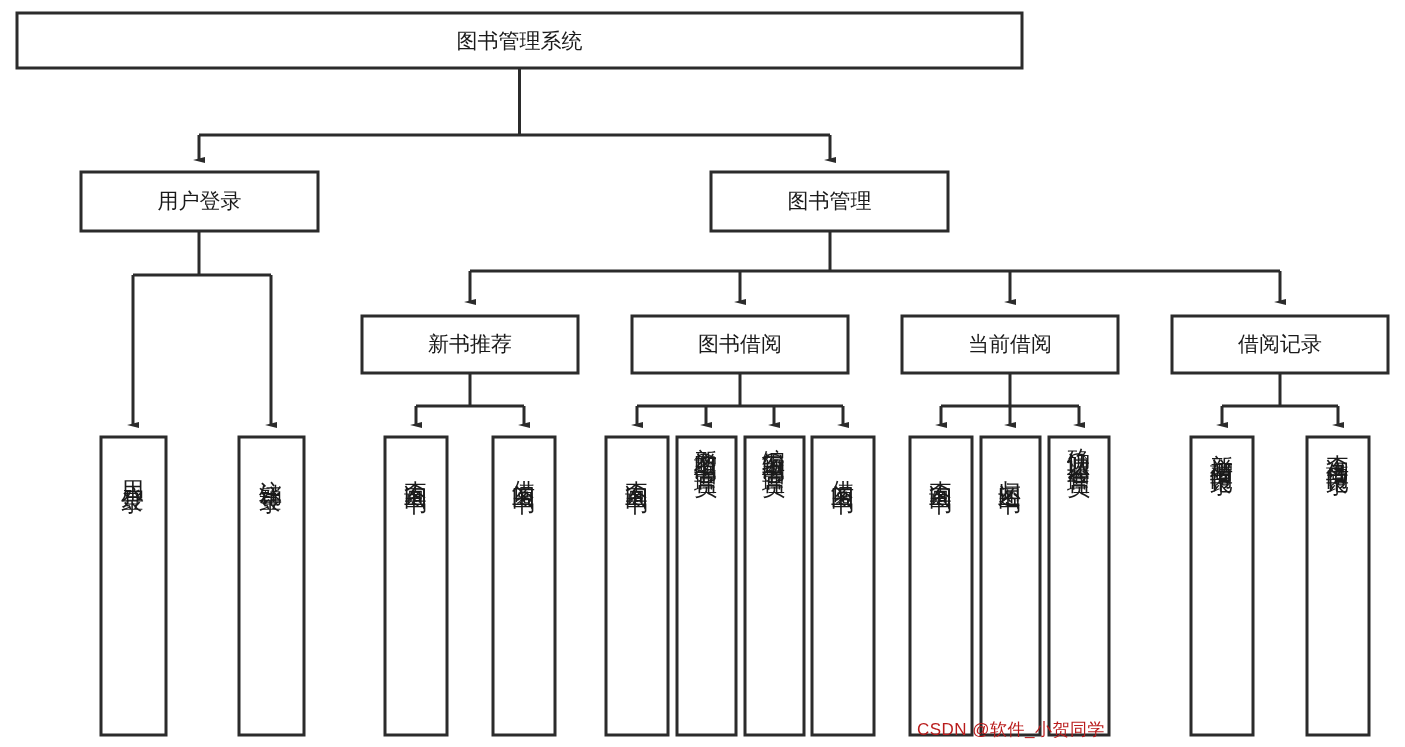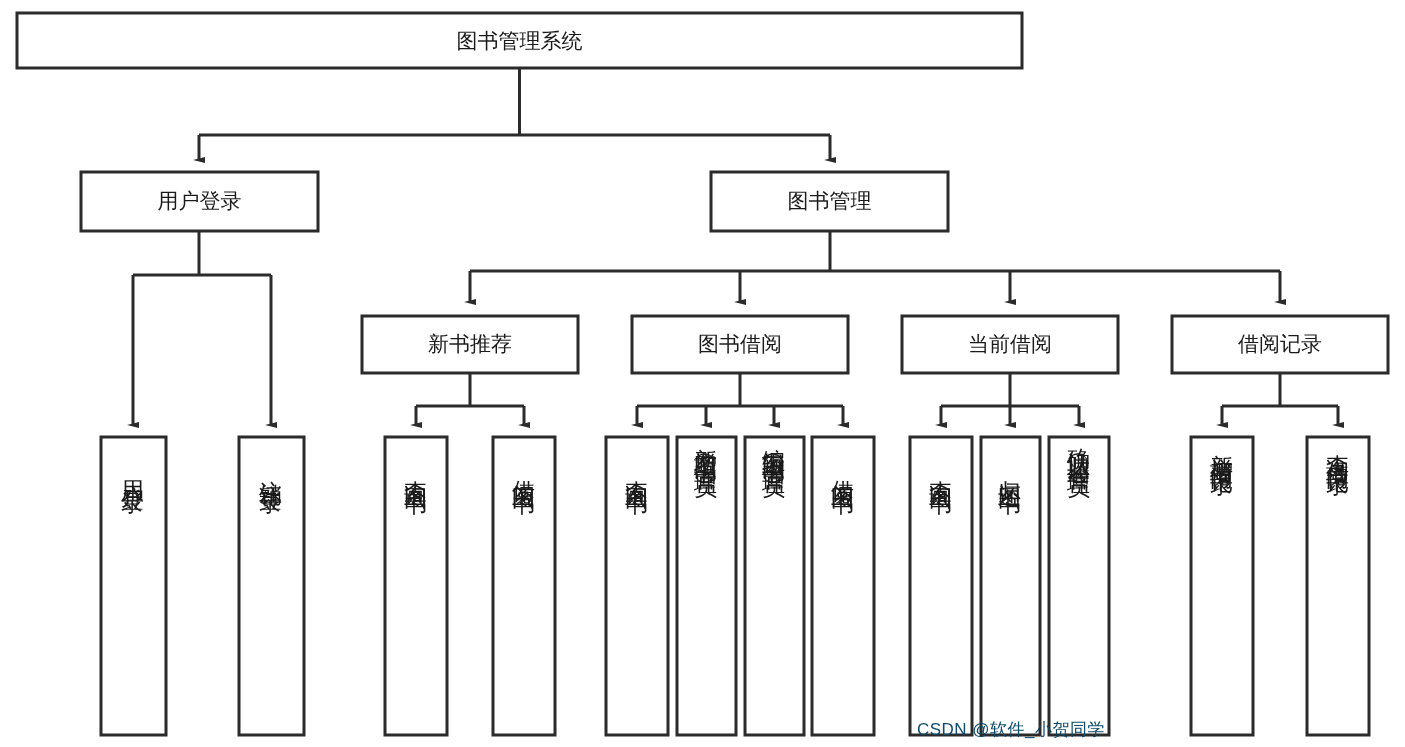--- a/index.html
+++ b/index.html
@@ -51,21 +51,21 @@
     stroke: #2b2b2b;
     stroke-width: 3;
     fill: none;
   }
   .watermark-text {
     position: absolute;
     right: 8px;
     bottom: 6px;
     font-family: "Liberation Sans", "DejaVu Sans", sans-serif;
     font-size: 17px;
-    color: #0c4a6e;
+    color: #b91c1c;
     white-space: nowrap;
     letter-spacing: 0.5px;
   }
 </style>
 </head>
 <body>
 
 <div id="diagram-root">
 
   <svg id="flow-svg" viewBox="0 0 1405 747">

